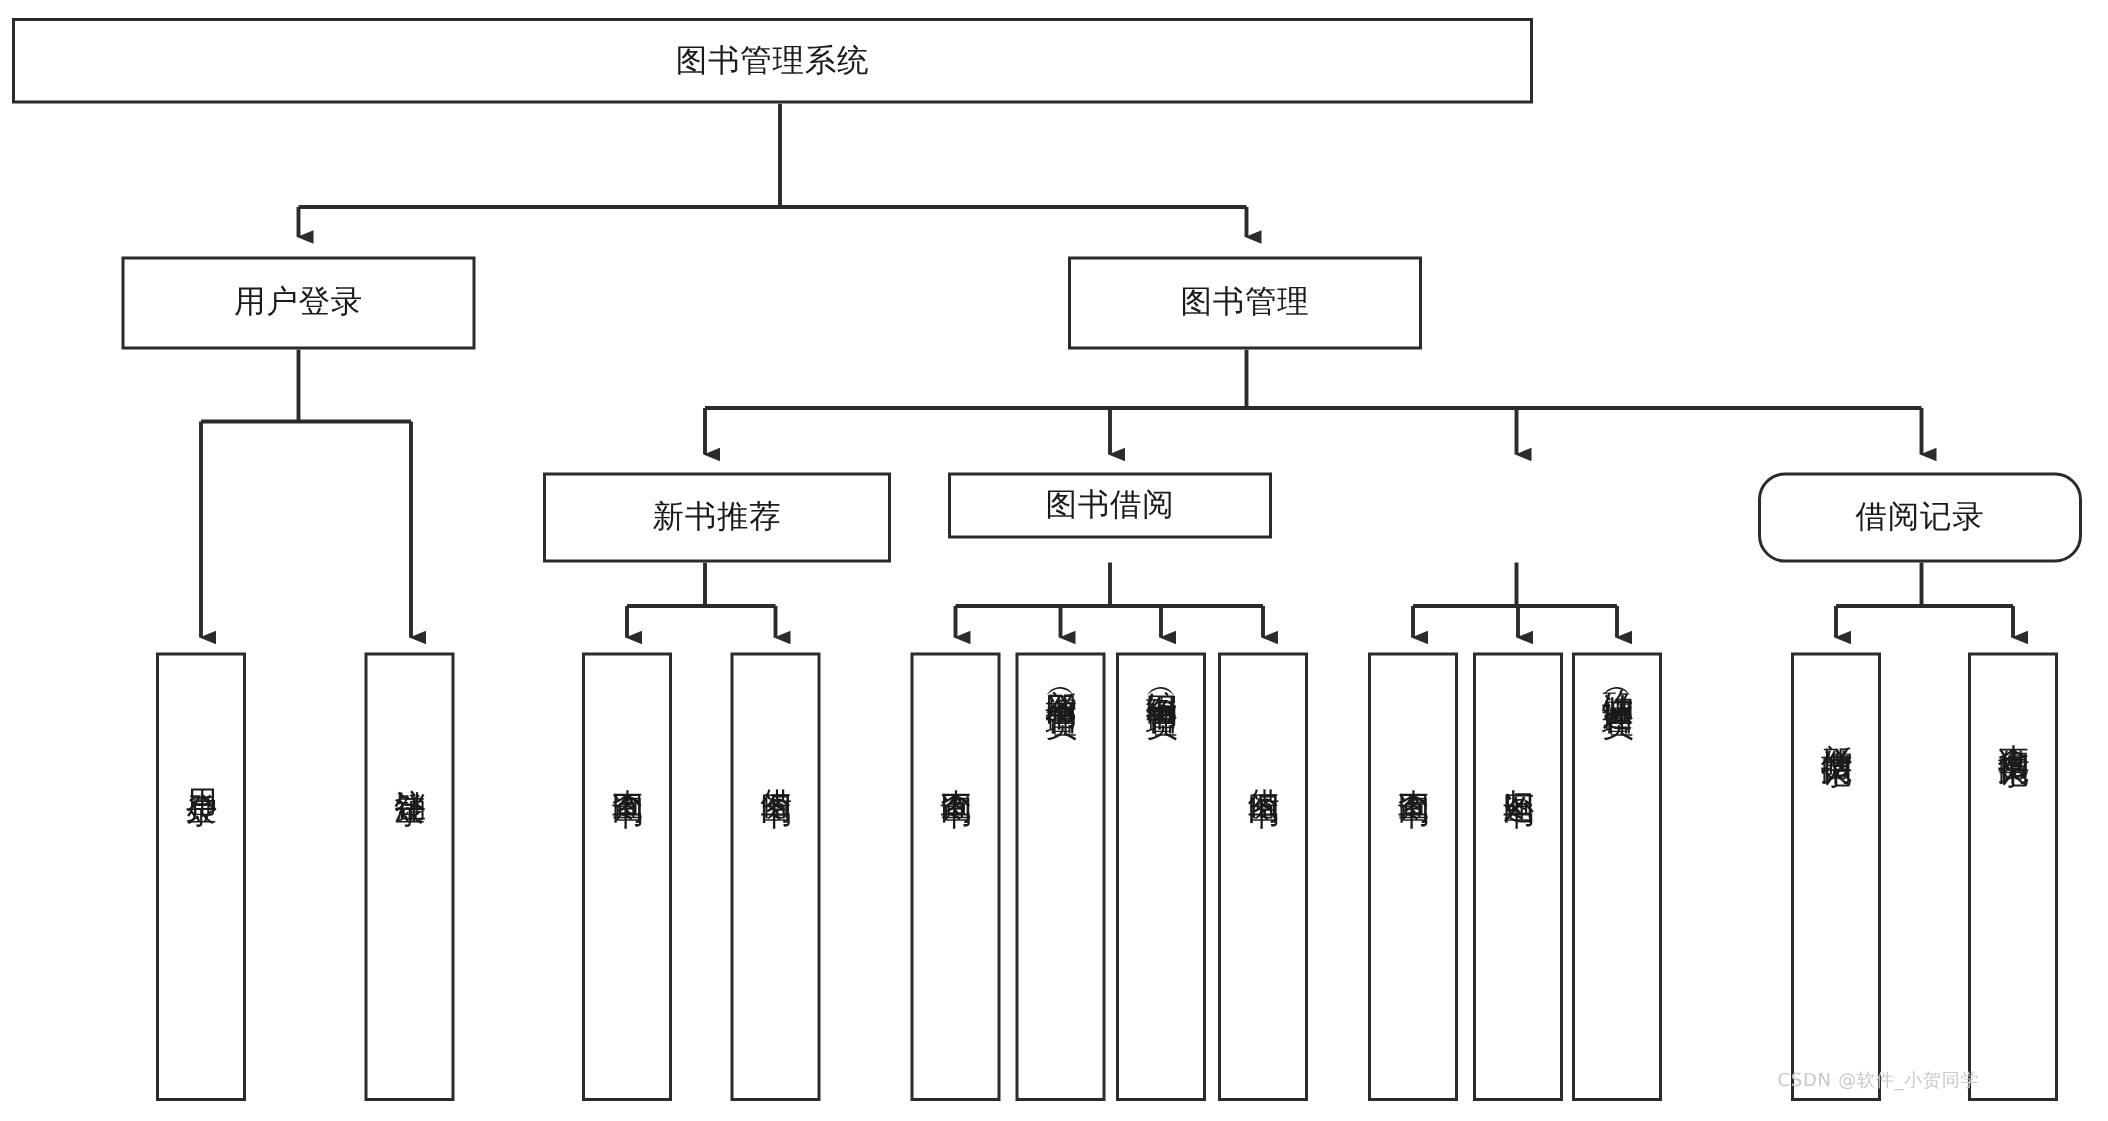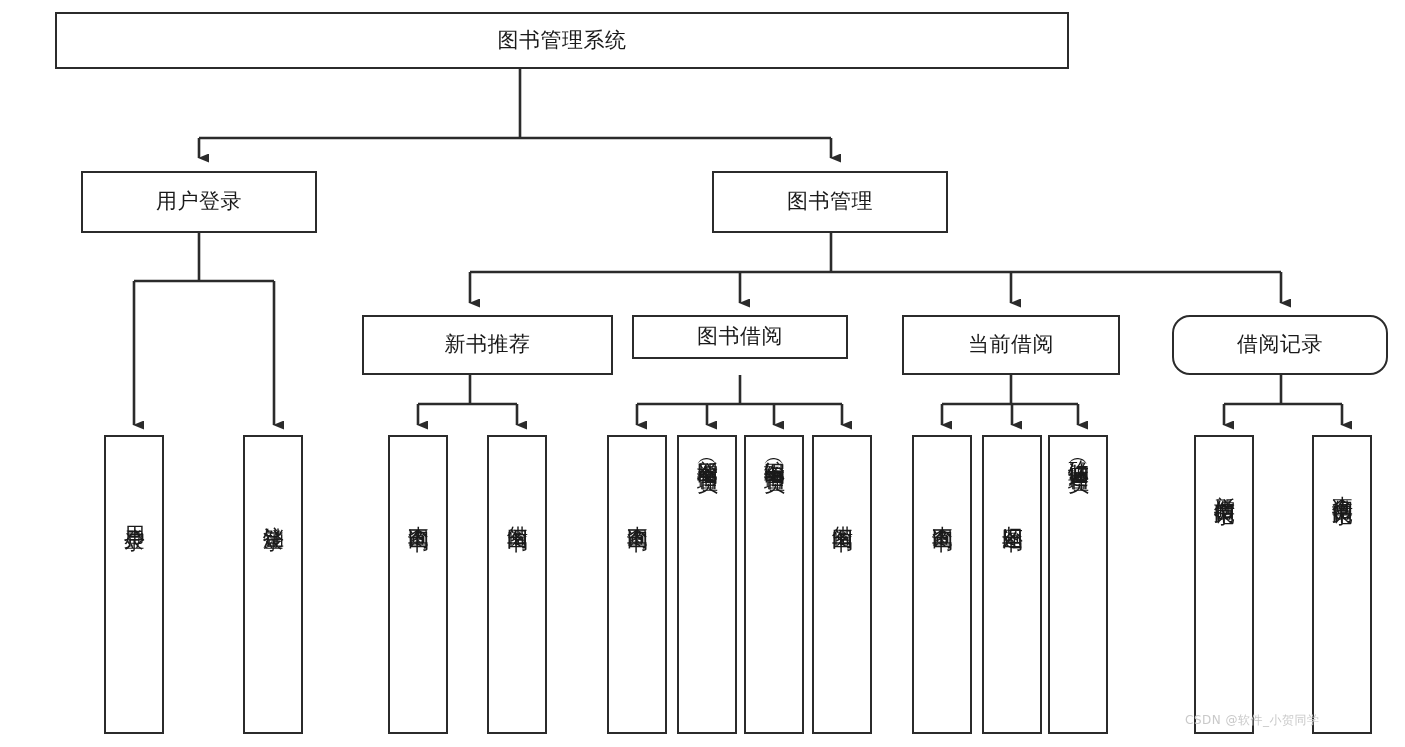--- a/index.html
+++ b/index.html
@@ -121,40 +121,37 @@
       <path d="M 1012,404 L 1012,425" marker-end="url(#arrowhead)"></path>
       <path d="M 1078,404 L 1078,425" marker-end="url(#arrowhead)"></path>
 
       <path d="M 1281,375 L 1281,404"></path>
       <path d="M 1224,404 L 1342,404"></path>
       <path d="M 1224,404 L 1224,425" marker-end="url(#arrowhead)"></path>
       <path d="M 1342,404 L 1342,425" marker-end="url(#arrowhead)"></path>
     </g>
   </svg>
 
-  <div class="node-box root-node" style="left:8px; top:12px; width:1014px; height:57px;margin-left:47px;">
+  <div class="node-box root-node" style="left:8px; top:12px; width:1014px; height:57px;">
     <span class="node-label-h">图书管理系统</span>
   </div>
 
   <div class="node-box" style="left:81px; top:171px; width:236px; height:62px;">
     <span class="node-label-h">用户登录</span>
   </div>
   <div class="node-box" style="left:712px; top:171px; width:236px; height:62px;">
     <span class="node-label-h">图书管理</span>
   </div>
 
-  <div class="node-box" style="left:362px; top:315px; width:251px; height:60px;">
+  <div class="node-box" style="left:362px; top:315px; width:232px; height:60px;">
     <span class="node-label-h">新书推荐</span>
   </div>
   <div class="node-box" style="left:632px; top:315px; width:216px; height:44px;">
     <span class="node-label-h">图书借阅</span>
   </div>
-  <div class="node-box" style="left:902px; top:315px; width:218px; height:60px;">
-    <span class="node-label-h">当前借阅</span>
-  </div>
   <div class="node-box" style="left:1172px; top:315px; width:216px; height:60px;border-radius:18px;">
     <span class="node-label-h">借阅记录</span>
   </div>
 
   <div class="node-box leaf-node" style="left:104px; top:435px; width:60px; height:299px; padding-top:72px;">
     <span class="node-label-v">用户登录</span>
   </div>
   <div class="node-box leaf-node" style="left:243px; top:435px; width:60px; height:299px; padding-top:72px;">
     <span class="node-label-v">注销登录</span>
   </div>

